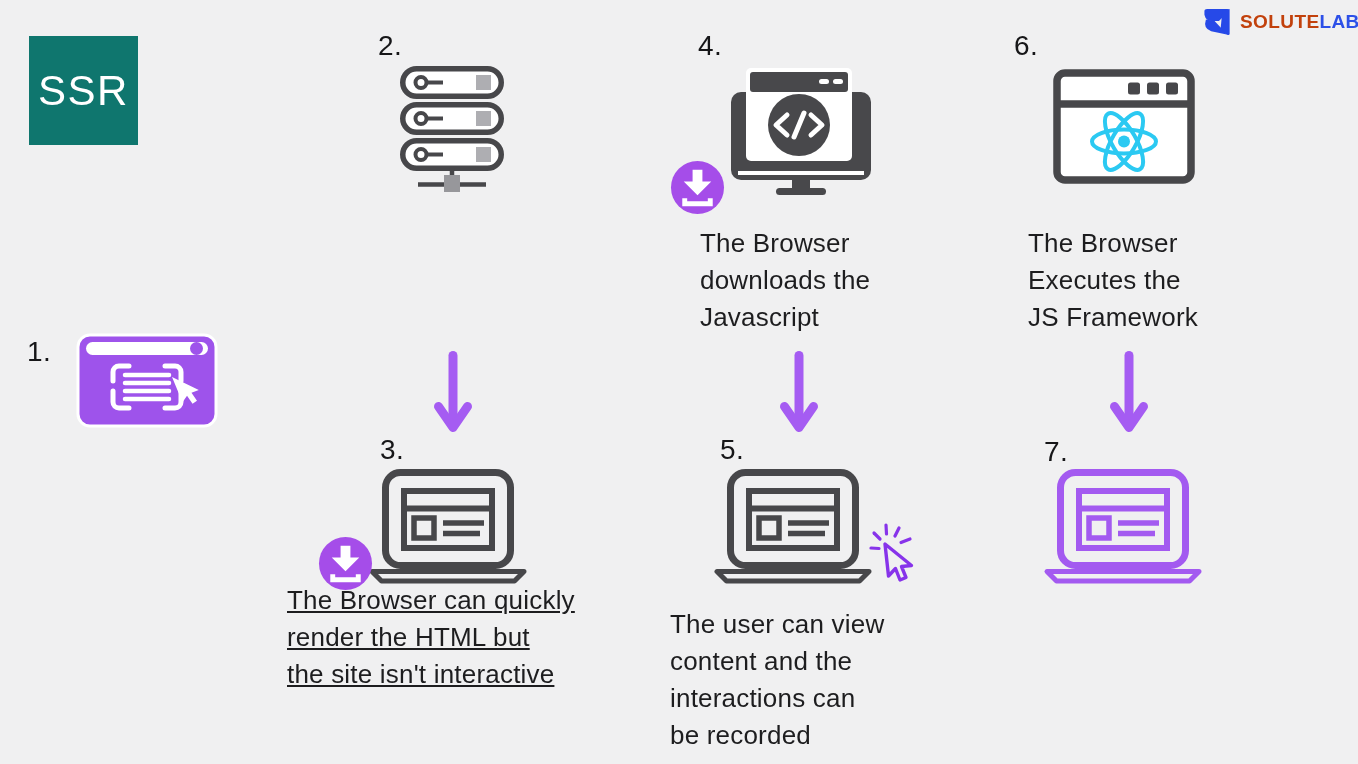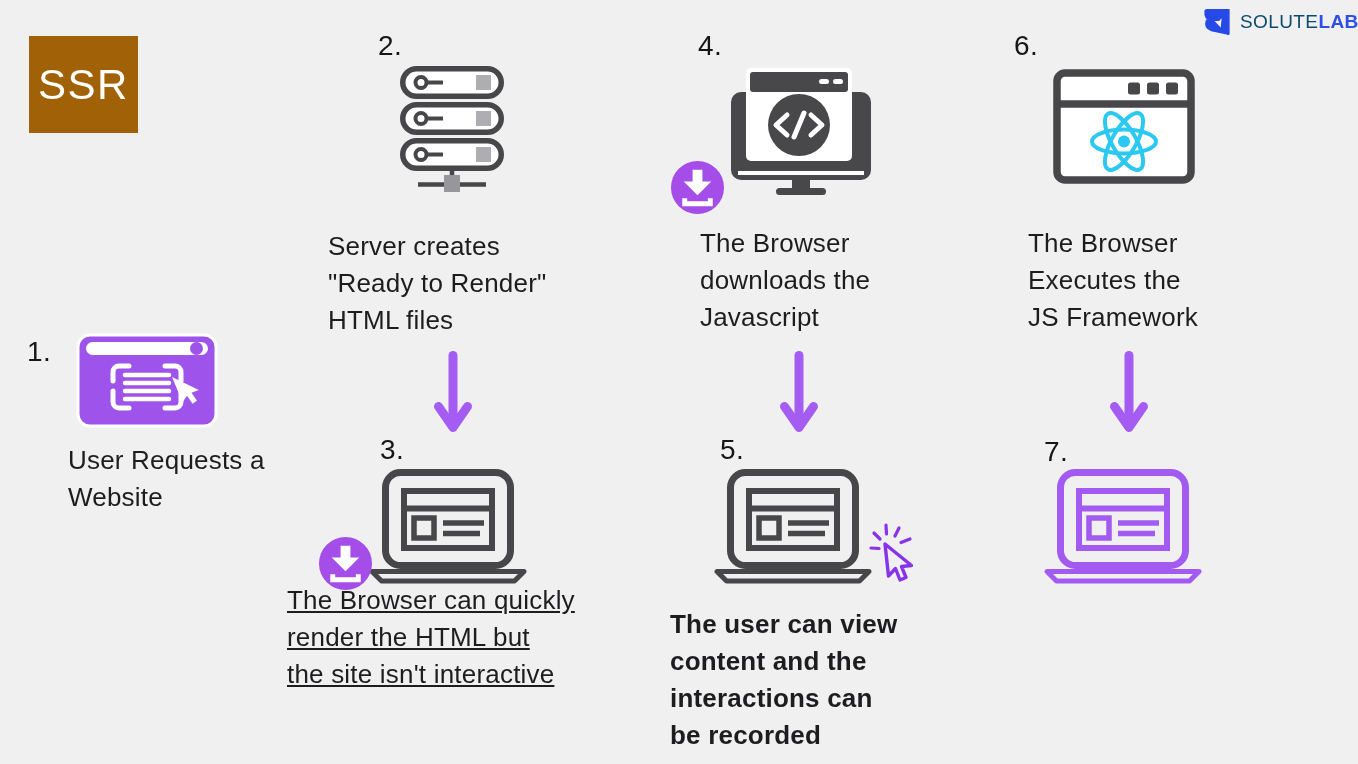--- a/index.html
+++ b/index.html
@@ -1,25 +1,25 @@
 <!DOCTYPE html>
 <html><head>
 <meta charset="utf-8">
 <style>
   html,body{margin:0;padding:0;}
   body{font-family:"Liberation Sans","DejaVu Sans",sans-serif;background:#e8e8e8;}
   .canvas{position:relative;width:1358px;height:764px;background:#f0f0f1;overflow:hidden;}
   .abs{position:absolute;}
   .num{font-size:28px;font-weight:500;color:#161618;letter-spacing:.5px;}
   .cap{font-size:26px;line-height:37px;font-weight:400;color:#1d1d1f;letter-spacing:.2px;white-space:pre-line;}
-  .ssr-box{width:109px;height:97px;background:#a16207;display:flex;align-items:center;justify-content:center;}
+  .ssr-box{width:109px;height:109px;background:#0f766e;display:flex;align-items:center;justify-content:center;}
   .ssr-box span{color:#fff;font-size:42px;font-weight:500;letter-spacing:1.5px;}
   .logo{display:flex;align-items:center;gap:7px;}
   .logo-text{font-size:19px;letter-spacing:.4px;}
-  .logo-text .p1{color:#0c4a6e;font-weight:400;}
+  .logo-text .p1{color:#c2410c;font-weight:700;}
   .logo-text .p2{color:#2D50E8;font-weight:700;}
   svg{display:block;}
 </style>
 </head>
 <body>
 
 <div class="canvas">
 
   <div class="abs ssr-box" style="left:29px;top:36px;">
     <span>SSR</span>
@@ -50,22 +50,20 @@
       </g>
       <g stroke="#fff" stroke-width="4.5" stroke-linecap="round">
         <line x1="49" y1="42" x2="93" y2="42"></line>
         <line x1="49" y1="50" x2="93" y2="50"></line>
         <line x1="49" y1="58" x2="93" y2="58"></line>
         <line x1="49" y1="66" x2="93" y2="66"></line>
       </g>
       <path transform="translate(96,44) rotate(-12)" d="M0,0 L5,27 L10.8,21.5 L14.5,30.5 L19.5,28.4 L15.8,19.4 L23.5,18.3 Z" fill="#fff"></path>
     </svg>
   </div>
-  <div class="abs cap" style="left:68px;top:442px;">User Requests a
-Website</div>
 
   <div class="abs num" style="left:378px;top:30px;">2.</div>
   <div class="abs" style="left:400px;top:66px;">
     <svg width="104" height="128" viewBox="0 0 104 128">
       <g stroke="#47474A" fill="#fff" stroke-width="5.5">
         <rect x="2.75" y="2.75" width="98.5" height="27.5" rx="13.75"></rect>
         <rect x="2.75" y="38.75" width="98.5" height="27.5" rx="13.75"></rect>
         <rect x="2.75" y="74.75" width="98.5" height="27.5" rx="13.75"></rect>
       </g>
       <g stroke="#47474A" stroke-width="4" fill="none">
@@ -77,23 +75,20 @@
           <line x1="26.5" y1="88.5" x2="43" y2="88.5"></line>
       </g>
       <rect x="76" y="9" width="15" height="15" fill="#AEAEB2"></rect>
       <rect x="76" y="45" width="15" height="15" fill="#AEAEB2"></rect>
       <rect x="76" y="81" width="15" height="15" fill="#AEAEB2"></rect>
       <line x1="52" y1="102" x2="52" y2="112" stroke="#47474A" stroke-width="4.5"></line>
       <line x1="18" y1="118.5" x2="86" y2="118.5" stroke="#47474A" stroke-width="4.5"></line>
       <rect x="44" y="109" width="16" height="17" fill="#97979B"></rect>
     </svg>
   </div>
-  <div class="abs cap" style="left:328px;top:228px;">Server creates
-"Ready to Render"
-HTML files</div>
 
   <div class="abs" style="left:432px;top:350px;">
     <svg width="42" height="84" viewBox="0 0 42 84">
       <g stroke="#A55CF2" stroke-width="9" fill="none" stroke-linecap="round" stroke-linejoin="round">
         <line x1="21" y1="5.5" x2="21" y2="71"></line>
         <path d="M6.5,56.5 L21,77.5 L35.5,56.5"></path>
       </g>
     </svg>
   </div>
 
@@ -182,21 +177,21 @@
         <g stroke-width="3.2">
           <line x1="3" y1="25" x2="11" y2="25.5"></line>
           <line x1="6" y1="10" x2="12" y2="16"></line>
           <line x1="18" y1="2" x2="18.5" y2="11"></line>
           <line x1="31" y1="5" x2="27" y2="13"></line>
           <line x1="42" y1="16" x2="33" y2="19.5"></line>
         </g>
       </g>
     </svg>
   </div>
-  <div class="abs cap" style="left:670px;top:606px;font-weight:bold;">The user can view
+  <div class="abs cap" style="left:670px;top:606px;">The user can view
 content and the
 interactions can
 be recorded</div>
 
   <div class="abs num" style="left:1014px;top:30px;">6.</div>
   <div class="abs" style="left:1053px;top:69px;">
     <svg width="142" height="115" viewBox="0 0 142 115">
       <rect x="4" y="4" width="134" height="107" rx="8" fill="#fff" stroke="#47474A" stroke-width="7.5"></rect>
       <line x1="5" y1="35" x2="137" y2="35" stroke="#47474A" stroke-width="7.5"></line>
       <rect x="75" y="13.5" width="12" height="12" rx="2.5" fill="#47474A"></rect>

